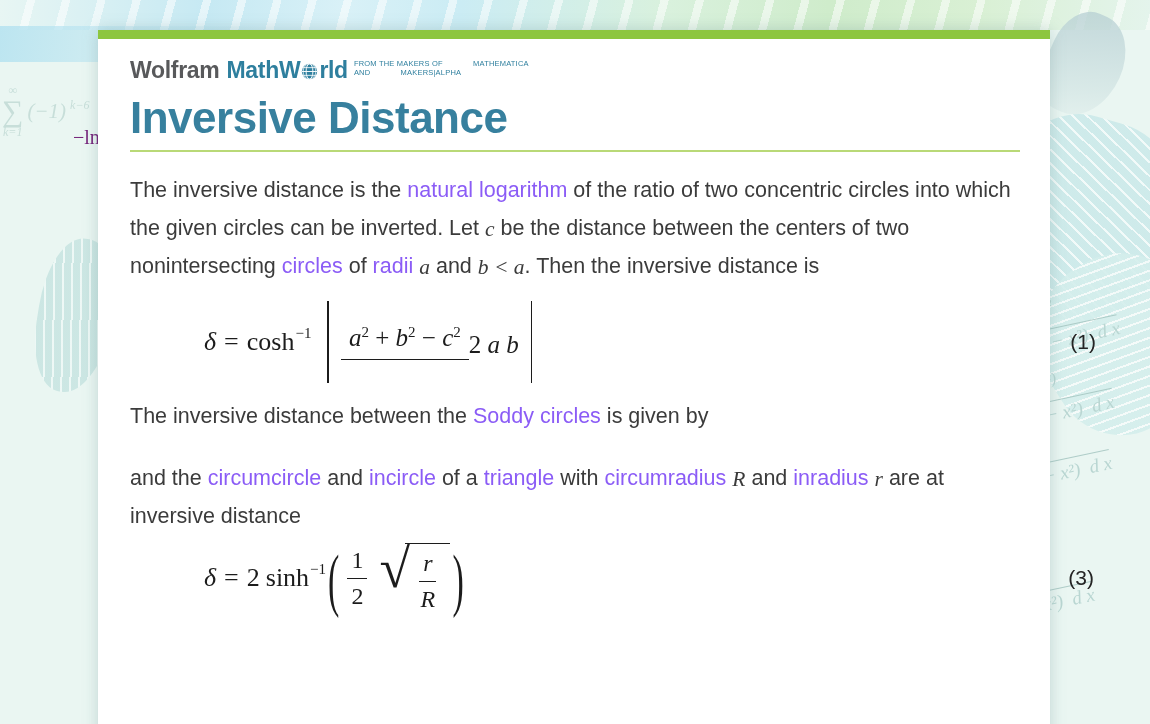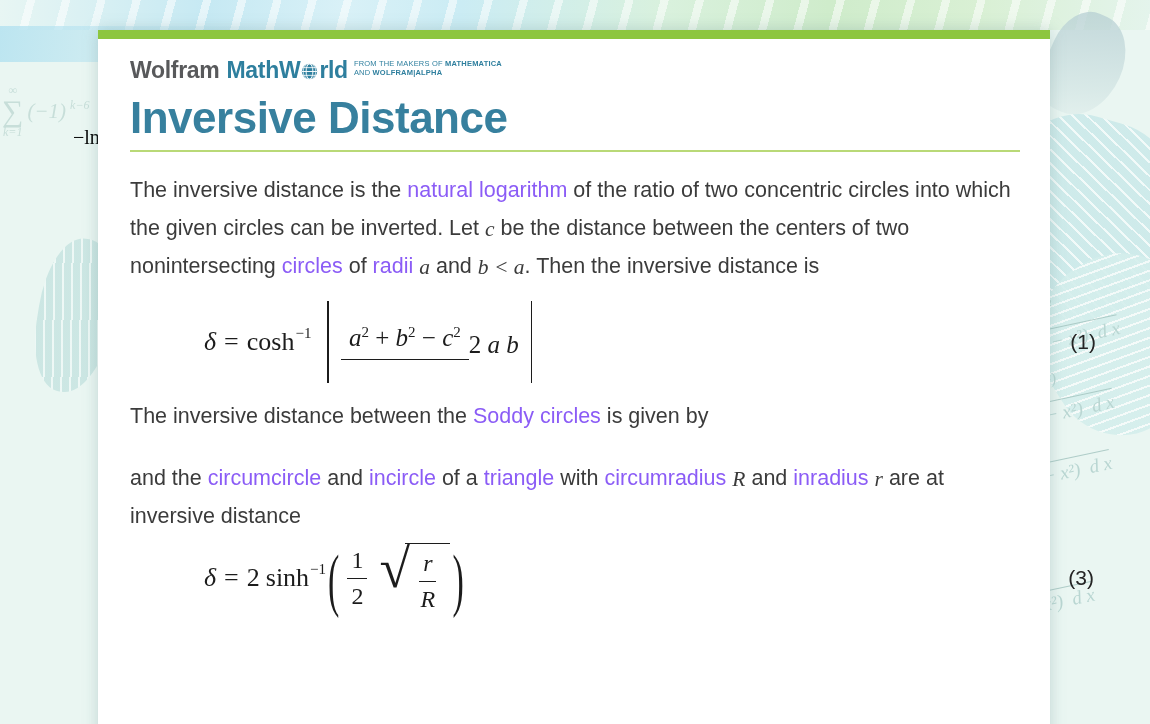--- a/index.html
+++ b/index.html
@@ -27,21 +27,21 @@
     background:repeating-linear-gradient(82deg,#c9e5e2 0 7px,#eef8f6 7px 9px);
     border-radius:50% 50% 55% 45%;opacity:.9;}
 
   .bg-sum{position:absolute;left:2px;top:84px;z-index:2;color:#c7ded9;
     font-family:"Liberation Serif",serif;display:flex;align-items:center;gap:4px;}
   .sig-col{display:flex;flex-direction:column;align-items:center;line-height:1;}
   .sig-col .small{font-size:12px;font-style:italic;}
   .sig-col .sig{font-size:30px;}
   .sum-body{font-size:21px;font-style:italic;}
   .bg-sum sup{font-size:12px;font-style:italic;position:relative;top:-6px;}
-  .bg-ln{position:absolute;left:73px;top:126px;z-index:2;color:#000000;
+  .bg-ln{position:absolute;left:73px;top:126px;z-index:2;color:#701a75;
     font-family:"Liberation Serif",serif;font-size:20px;}
 
   .bgfrag{position:absolute;z-index:2;color:#b9d6d2;font-family:"Liberation Serif",serif;
     font-style:italic;font-size:19px;transform:rotate(-12deg);white-space:pre;}
   .bgfrag.overline{border-top:1.5px solid rgba(165,198,193,.85);padding-top:2px;}
   .frag-0{left:1040px;top:297px;font-size:16px;}
   .frag-1{left:1024px;top:324px;}
   .frag-2{left:1046px;top:370px;font-size:16px;}
   .frag-3{left:1034px;top:396px;}
   .frag-4{left:1042px;top:456px;}
@@ -52,21 +52,21 @@
     z-index:5;box-shadow:0 0 14px rgba(110,150,150,.35);}
   .green-bar{height:9px;background:#8dc63f;}
   .content{padding:18px 30px 0 32px;}
 
   
   .logo-row{display:flex;align-items:flex-start;}
   .logo-wolfram{font-size:23px;font-weight:700;color:#58595b;letter-spacing:-.3px;}
   .logo-mathworld{font-size:23px;font-weight:700;color:#2e7f9e;letter-spacing:-.3px;margin-left:7px;}
   .globe{display:inline-block;vertical-align:-2px;margin:0 1px;}
   .tagline{margin-left:6px;margin-top:3px;color:#2e7f9e;font-size:7.5px;line-height:8.5px;letter-spacing:.2px;}
-  .tagline b{font-weight:700;}
+  .tagline b{font-weight:400;margin-left:28px;}
 
   .page-title{margin:9px 0 0;font-size:44px;line-height:46px;font-weight:700;
     letter-spacing:-.5px;color:#37809e;}
   .title-rule{border:none;border-top:2px solid #b9d977;margin:9px 0 0;}
 
   
   .para{margin:19px 0 0;font-size:21.5px;line-height:38px;color:#3b3b3b;}
   .para.tight{margin-top:24px;}
   .para.tight2{margin-top:14px;}
   .seg-t{color:#3b3b3b;}
@@ -147,21 +147,21 @@
         <span class="logo-mathworld"><span>MathW</span><span class="globe"><svg width="17" height="17" viewBox="0 0 20 20">
                 <circle cx="10" cy="10" r="9" fill="#2e7f9e"></circle>
                 <ellipse cx="10" cy="10" rx="4" ry="9" fill="none" stroke="#ffffff" stroke-width="1.1"></ellipse>
                 <ellipse cx="10" cy="10" rx="7.5" ry="9" fill="none" stroke="#ffffff" stroke-width="0.8"></ellipse>
                 <line x1="1" y1="10" x2="19" y2="10" stroke="#ffffff" stroke-width="1.1"></line>
                 <line x1="2.2" y1="5.5" x2="17.8" y2="5.5" stroke="#ffffff" stroke-width="1"></line>
                 <line x1="2.2" y1="14.5" x2="17.8" y2="14.5" stroke="#ffffff" stroke-width="1"></line>
               </svg></span><span>rld</span></span>
         <span class="tagline">
           <span>FROM THE MAKERS OF </span><b>MATHEMATICA</b><br>
-          <span>AND </span><b>WOLFRAM|ALPHA</b>
+          <span>AND </span><b>MAKERS|ALPHA</b>
         </span>
       </div>
 
       <h1 class="page-title">Inversive Distance</h1>
       <hr class="title-rule">
 
       <p class="para"><span class="seg-t">The inversive distance is the </span><a href="#" class="seg-l">natural logarithm</a><span class="seg-t"> of the ratio of two concentric circles into which the given circles can be inverted. Let </span><span class="seg-m">c</span><span class="seg-t"> be the distance between the centers of two nonintersecting </span><a href="#" class="seg-l">circles</a><span class="seg-t"> of </span><a href="#" class="seg-l">radii</a><span class="seg-t"> </span><span class="seg-m">a</span><span class="seg-t"> and </span><span class="seg-m">b &lt; a</span><span class="seg-t">. Then the inversive distance is</span></p>
 
       <div class="equation eq1">
         <span>

